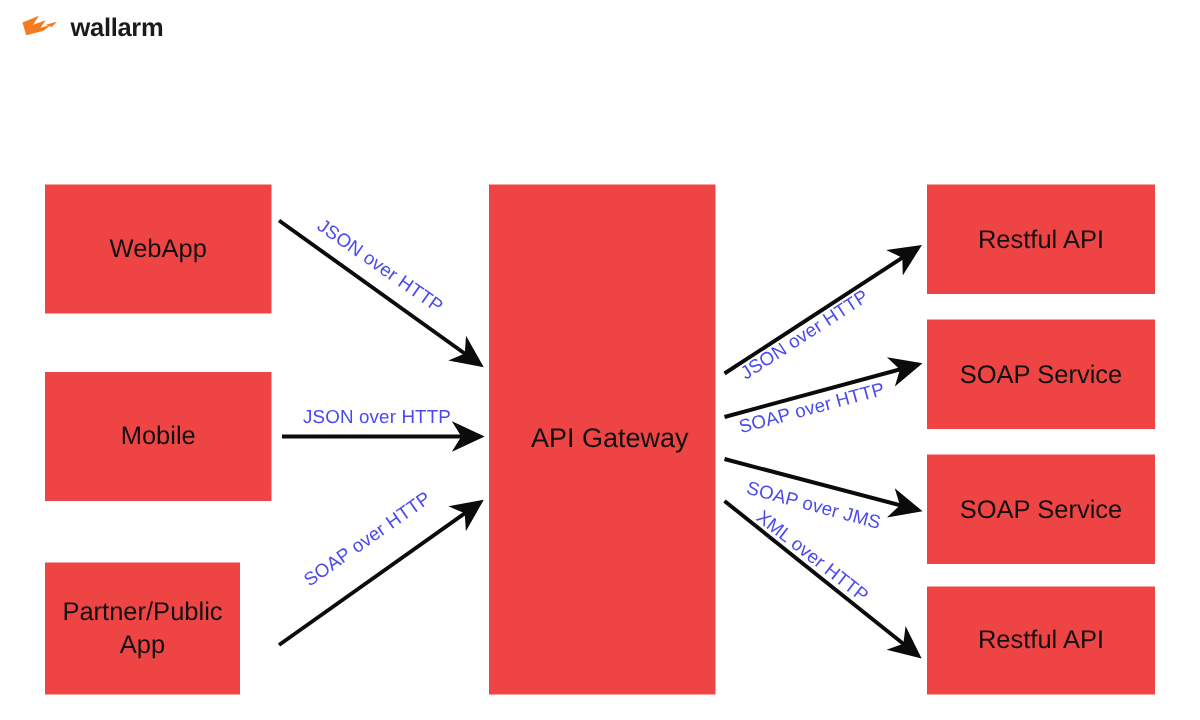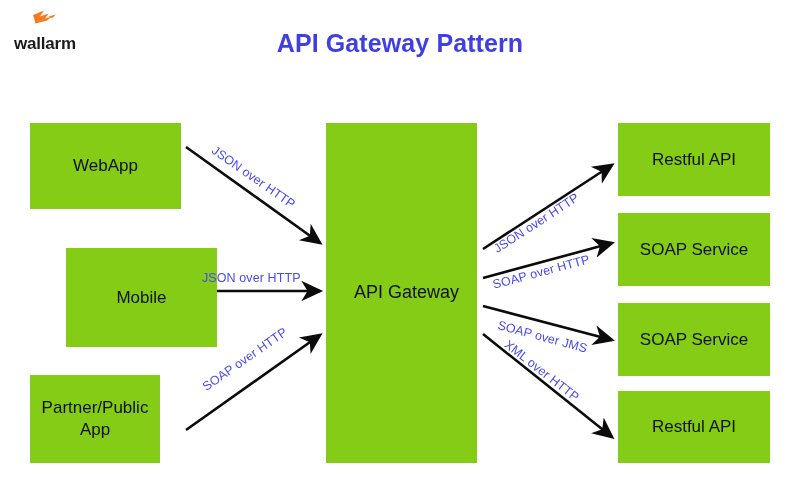--- a/index.html
+++ b/index.html
@@ -21,21 +21,20 @@
   }
 
   
   .brand {
     position: absolute;
     left: 14px;
     top: 8px;
     display: flex;
     align-items: center;
     gap: 7px;
-    flex-direction: column;
   }
   .brand-mark {
     width: 26px;
     height: 20px;
     display: block;
   }
   .brand-name {
     font-size: 17px;
     font-weight: 700;
     color: #1b1b1b;
@@ -52,21 +51,21 @@
     text-align: center;
     font-size: 25px;
     font-weight: 700;
     color: #3f3fe3;
     letter-spacing: 0.1px;
   }
 
   
   .node {
     position: absolute;
-    background: #84cc16;
+    background: #ef4444;
     display: flex;
     align-items: center;
     justify-content: center;
     text-align: center;
     color: #111111;
     font-size: 17px;
     line-height: 1.28;
     padding: 0 6px;
     box-sizing: border-box;
   }
@@ -103,21 +102,20 @@
 <div id="canvas">
 
   <div class="brand">
     <svg class="brand-mark" viewBox="0 0 52 40">
       <path d="M2 14 L24 5 L16 17 L33 11 L26 21 L40 17 L30 25 L7 31 Z" fill="#f47b20"></path>
       <path d="M33 17 L48 13 L41 20 Z" fill="#f47b20"></path>
     </svg>
     <span class="brand-name">wallarm</span>
   </div>
 
-  <div class="page-title">API Gateway Pattern</div>
 
   <svg class="wires">
     <defs>
       <marker id="ah" markerWidth="9" markerHeight="9" refX="7.2" refY="4.5" orient="auto" markerUnits="strokeWidth">
         <path d="M0,0.6 L8.4,4.5 L0,8.4 L2.4,4.5 Z" fill="#0b0b0b"></path>
       </marker>
     </defs>
 
     <line x1="186" y1="147" x2="320" y2="243" marker-end="url(#ah)"></line>
     <line x1="188" y1="291" x2="320" y2="291" marker-end="url(#ah)"></line>
@@ -126,21 +124,21 @@
     <line x1="483" y1="249" x2="612" y2="165" marker-end="url(#ah)"></line>
     <line x1="483" y1="278" x2="612" y2="243" marker-end="url(#ah)"></line>
     <line x1="483" y1="306" x2="612" y2="340" marker-end="url(#ah)"></line>
     <line x1="483" y1="334" x2="612" y2="437" marker-end="url(#ah)"></line>
   </svg>
 
   <div class="node" style="left:30px; top:123px; width:151px; height:86px;">
     <span>WebApp</span>
   </div>
 
-  <div class="node" style="left:30px; top:248px; width:151px; height:99px;margin-left:36px;">
+  <div class="node" style="left:30px; top:248px; width:151px; height:86px;">
     <span>Mobile</span>
   </div>
 
   <div class="node" style="left:30px; top:375px; width:130px; height:88px;">
     <span>Partner/Public App</span>
   </div>
 
   <div class="node node-gateway" style="left:326px; top:123px; width:151px; height:340px;padding-left:16px;">
     <span>API Gateway</span>
   </div>

